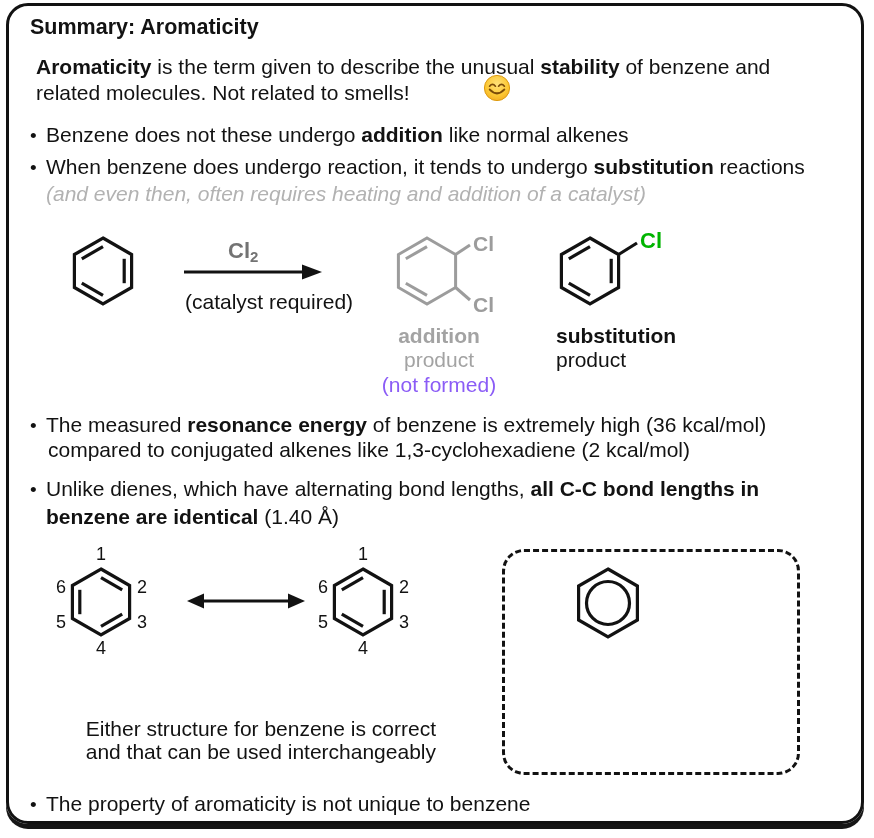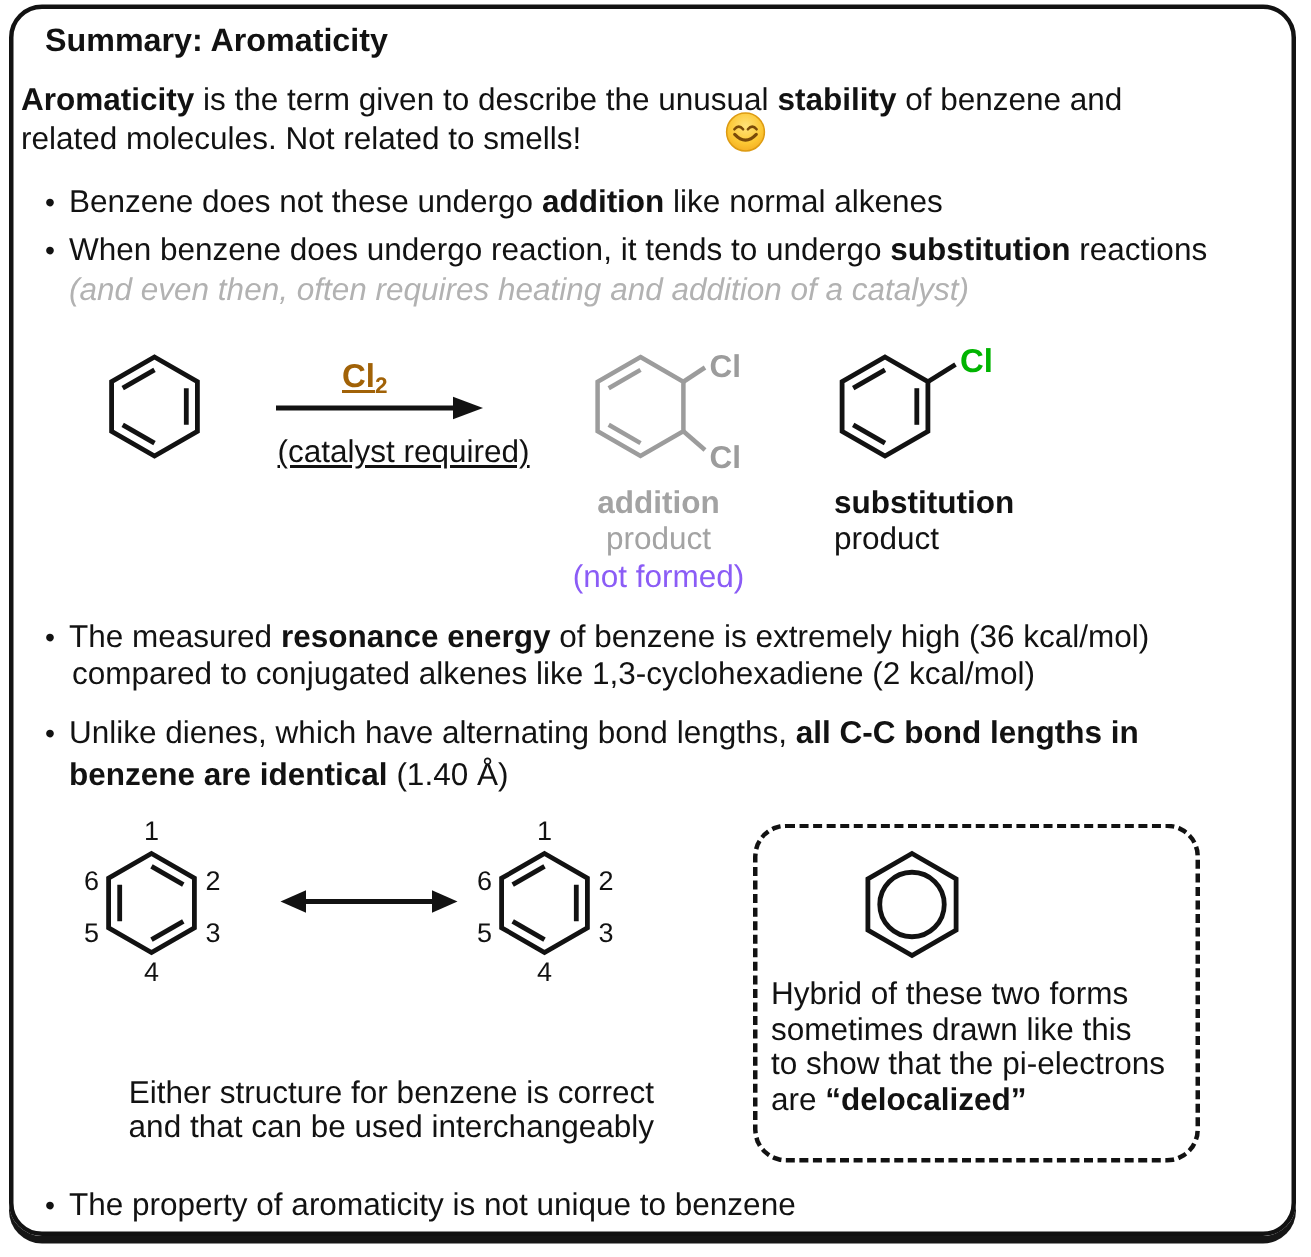--- a/index.html
+++ b/index.html
@@ -4,25 +4,25 @@
 <style>
   html,body{margin:0;padding:0;background:#ffffff;}
   body{width:874px;height:838px;font-family:"Liberation Sans",sans-serif;color:#121212;
        -webkit-font-smoothing:antialiased;}
   .page{position:relative;width:869px;height:838px;overflow:hidden;background:#fff;}
   .abs{position:absolute;}
   .frame{left:6px;top:3px;width:852px;height:815px;border:3.5px solid #121212;
          border-radius:22px;box-shadow:0 5px 0 #161616;}
   .title{left:30px;top:15px;font-size:21.5px;font-weight:bold;}
   .t{font-size:21px;line-height:26px;white-space:nowrap;}
-  .intro{left:14px;top:54px;}
+  .intro{left:36px;top:54px;}
   .b{font-weight:bold;}
   .bullet-mark{display:inline-block;width:16px;font-size:19px;}
   .note{color:#b2b2b2;font-style:italic;}
-  .green{color:#a16207;text-decoration:underline;}
+  .green{color:#737373;}
   .gray{color:#a3a3a3;}
   .cl2{font-size:22px;font-weight:bold;}
   .cl2 .ssub{font-size:15px;position:relative;top:4px;font-weight:bold;}
   .cap{line-height:24px;font-size:21px;}
   .add-cap{left:374px;top:324px;width:130px;text-align:center;}
   .notformed{color:#8b5cf6;margin-top:1px;}
   .sub-cap{left:556px;top:324px;}
   .res-cap1{left:77px;top:665px;}
   .res-cap2{left:40px;top:717px;width:396px;text-align:right;line-height:23px;}
   .dashed-box{left:502px;top:549px;width:292px;height:220px;border:3px dashed #121212;border-radius:22px;}
@@ -75,21 +75,21 @@
   </svg>
 
   <svg class="abs" style="left:183px;top:261px;" width="140" height="22" viewBox="0 0 140 22">
     <line x1="1" y1="11" x2="121" y2="11" stroke="#121212" stroke-width="3.2"></line>
     <polygon points="119,3.5 139,11 119,18.5" fill="#121212"></polygon>
   </svg>
 
   <div class="abs cl2 green" style="left:228px;top:238px;">
     <span>Cl</span><span class="ssub">2</span>
   </div>
-  <div class="abs t" style="left:185px;top:289px;text-decoration:underline;">(catalyst required)</div>
+  <div class="abs t" style="left:185px;top:289px;">(catalyst required)</div>
 
   <svg class="abs" style="left:377px;top:218px;" width="130" height="102" viewBox="0 0 130 102">
     <path d="M50,20 L78.6,36.5 L78.6,69.5 L50,86 L21.4,69.5 L21.4,36.5 Z" fill="none" stroke="#9c9c9c" stroke-width="3"></path>
     <line x1="28.8" y1="40.8" x2="50" y2="28.6" stroke="#9c9c9c" stroke-width="3"></line>
     <line x1="28.8" y1="65.2" x2="50" y2="77.4" stroke="#9c9c9c" stroke-width="3"></line>
     <line x1="78.6" y1="36.5" x2="93" y2="27" stroke="#9c9c9c" stroke-width="3"></line>
     <line x1="78.6" y1="69.5" x2="93" y2="82" stroke="#9c9c9c" stroke-width="3"></line>
     <text x="96" y="33" font-size="21" font-weight="bold" fill="#9c9c9c">Cl</text>
     <text x="96" y="94" font-size="21" font-weight="bold" fill="#9c9c9c">Cl</text>
   </svg>
@@ -159,24 +159,18 @@
   <div class="abs cap res-cap2">
     <div>Either structure for benzene is correct</div>
     <div>and that can be used interchangeably</div>
   </div>
 
   <div class="abs dashed-box"></div>
   <svg class="abs" style="left:568px;top:557px;" width="80" height="92" viewBox="0 0 80 92">
     <path d="M40,12 L69.4,29 L69.4,63 L40,80 L10.6,63 L10.6,29 Z" fill="none" stroke="#121212" stroke-width="3.2"></path>
     <circle cx="40" cy="46" r="21.5" fill="none" stroke="#121212" stroke-width="3.2"></circle>
   </svg>
-  <div class="abs hybrid-text">
-    <div>Hybrid of these two forms</div>
-    <div>sometimes drawn like this</div>
-    <div>to show that the pi-electrons</div>
-    <div><span>are </span><b>“delocalized”</b></div>
-  </div>
 
   <div class="abs t" style="left:30px;top:791px;">
     <span class="bullet-mark">•</span><span>The property of aromaticity is not unique to benzene</span>
   </div>
 
 </div>
 
 </body></html>

